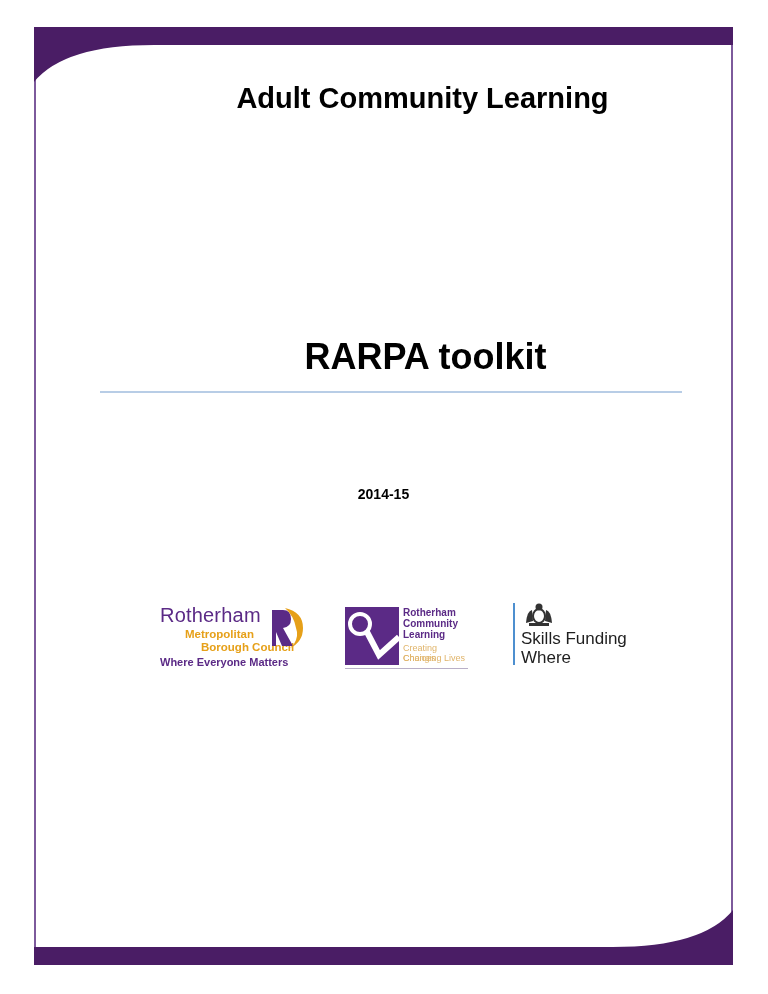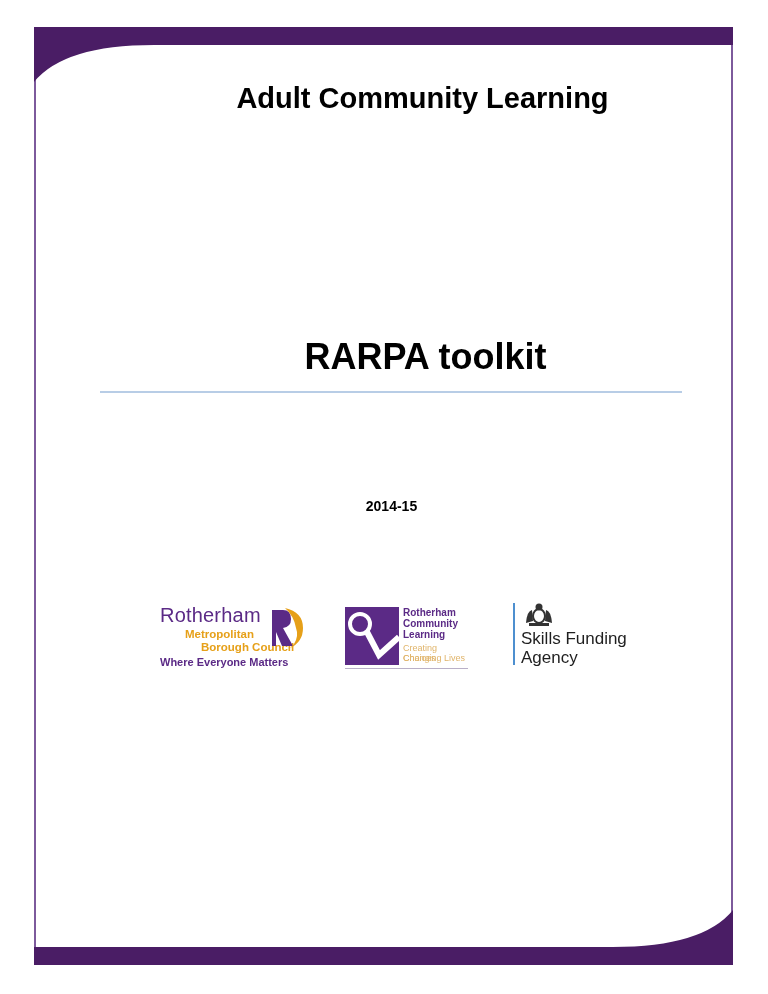--- a/index.html
+++ b/index.html
@@ -8,21 +8,21 @@
            border:2px solid #7d5a9c; }
   .bar-top { position:absolute; left:34px; top:27px; width:699px; height:18px; background:#4a1d65; }
   .bar-bottom { position:absolute; left:34px; top:947px; width:699px; height:18px; background:#4a1d65; }
   .curve-tl { position:absolute; left:34px; top:27px; width:120px; height:60px; overflow:hidden; }
   .curve-br { position:absolute; left:613px; top:905px; width:120px; height:60px; overflow:hidden; }
   .page-text { position:absolute; left:34px; width:699px; text-align:center; color:#000; font-weight:bold; }
   .title { top:82px; font-size:29px;padding-left:39px; }
   .subtitle { top:336px; font-size:36px;margin-left:42px; }
   .divider { position:absolute; left:100px; top:391px; width:582px; height:2px; background:#b8cde6; }
   .heading { top:396px; font-size:29px; line-height:39px; }
-  .year { top:498px; font-size:14px;padding-left:8px; }
+  .year { top:486px; font-size:14px; }
   .logo { position:absolute; }
   .council { left:160px; top:604px; width:145px; height:66px; }
   .council .name { position:absolute; left:0; top:0; font-size:20px; color:#5b2a86; font-weight:normal; letter-spacing:0.2px; }
   .council .sub1 { position:absolute; left:25px; top:24px; font-size:11.5px; color:#e6a019; font-weight:bold; }
   .council .sub2 { position:absolute; left:18px; top:37px; font-size:11.5px; color:#e6a019; font-weight:bold;margin-left:23px; }
   .council .tag { position:absolute; left:0; top:52px; font-size:11px; color:#5b2a86; font-weight:bold; white-space:nowrap; }
   .council svg { position:absolute; left:110px; top:2px; }
   .rcl { left:345px; top:605px; width:125px; height:66px; }
   .rcl svg { position:absolute; left:0; top:2px; }
   .rcl .t { position:absolute; left:58px; font-size:10px; color:#5b2a86; font-weight:bold; line-height:11px; }
@@ -87,14 +87,14 @@
 <div class="logo sfa">
   <div class="vbar"></div>
   <svg width="30" height="26" viewBox="0 0 30 26">
     <circle cx="15" cy="6" r="3.5" fill="#333"></circle>
     <ellipse cx="15" cy="15" rx="6" ry="7" fill="none" stroke="#333" stroke-width="2"></ellipse>
     <path d="M2 22 Q3 10 8 9 L9 20 Z" fill="#333"></path>
     <path d="M28 22 Q27 10 22 9 L21 20 Z" fill="#333"></path>
     <rect x="5" y="22" width="20" height="3" fill="#333"></rect>
   </svg>
   <div class="t" style="top:29px">Skills Funding</div>
-  <div class="t" style="top:48px">Agency</div>
+  <div class="t" style="top:48px">Where</div>
 </div>
 
 </body></html>

